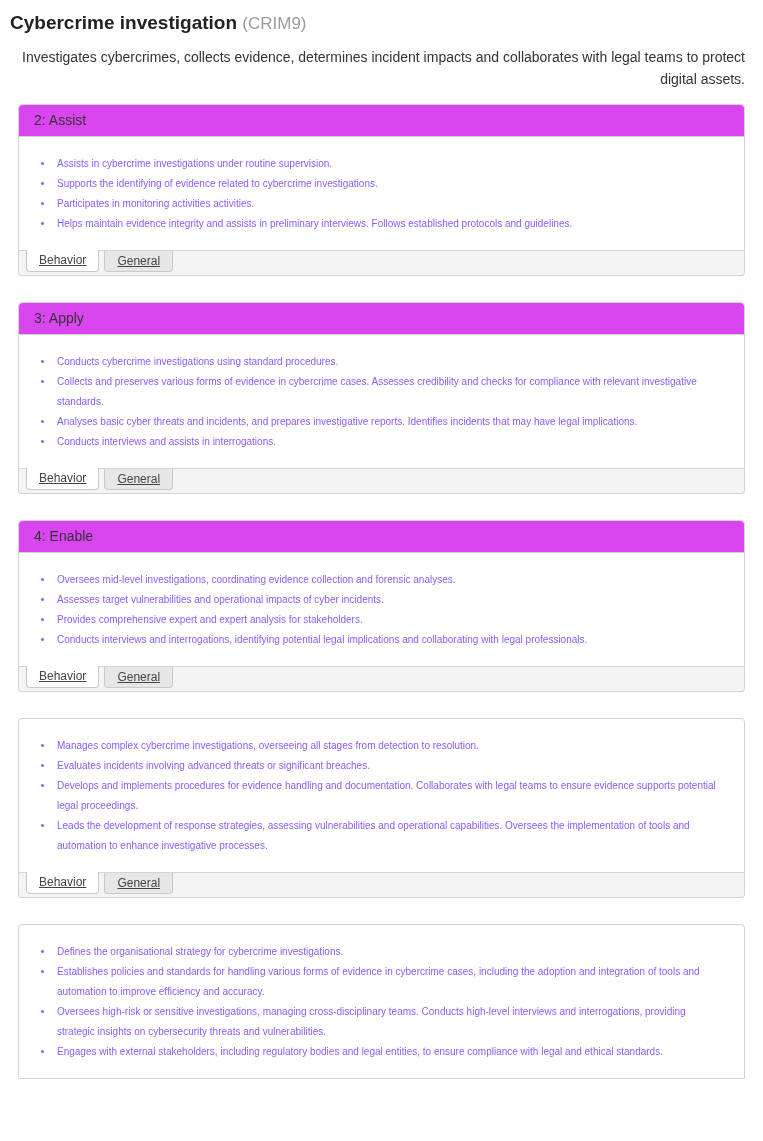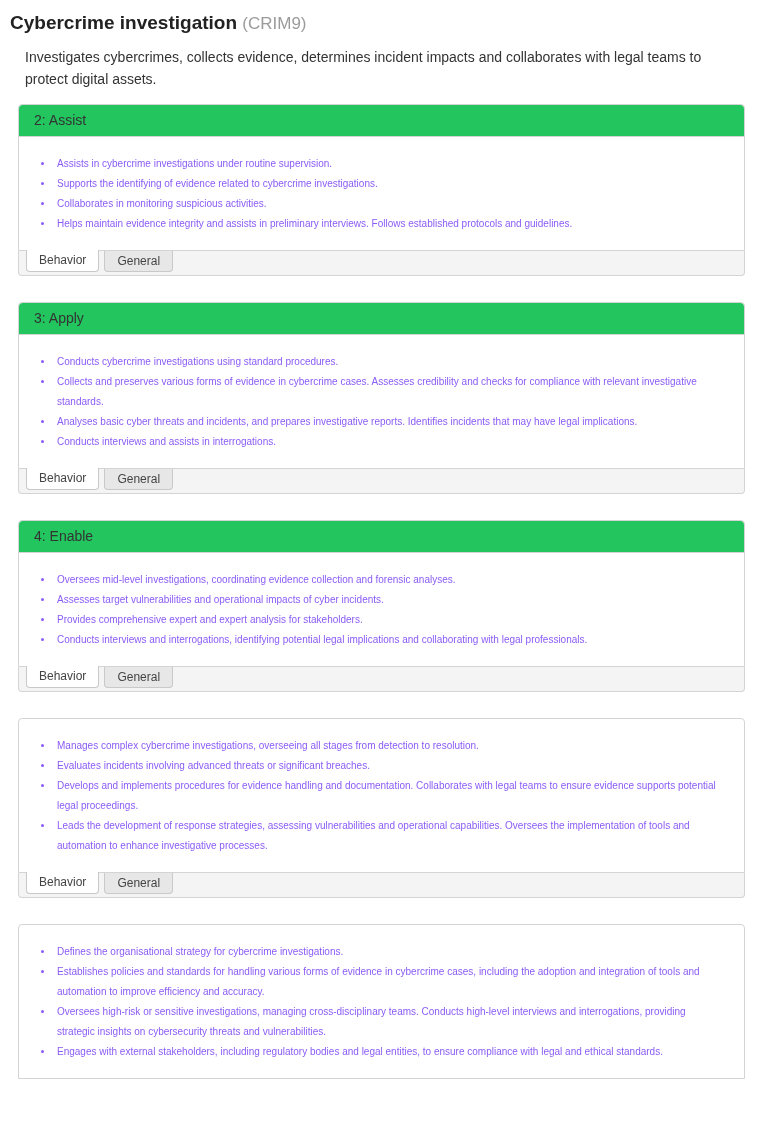--- a/index.html
+++ b/index.html
@@ -21,36 +21,37 @@
     font-weight: 700;
     color: #222222;
   }
   .page-title .skill-code {
     color: #9b9b9b;
     font-weight: 400;
     font-size: 17px;
     text-align: right;
   }
   .page-desc {
-    margin: 0 15px 14px;
+    margin: 0 8px 14px;
     font-size: 14px;
     line-height: 22px;
     color: #333333;
     max-width: 736px;
+    text-align: right;
   }
 
   
   .level-card { margin: 0 8px 26px; }
   .panel {
     border: 1px solid #d4d4d4;
     border-radius: 4px 4px 0 0;
     background: #ffffff;
   }
   .panel-header {
-    background: #22c55e;
+    background: #d946ef;
     border-bottom: 1px solid #d4d4d4;
     border-radius: 4px 4px 0 0;
     padding: 8px 15px;
     font-size: 14px;
     line-height: 15px;
     color: #333333;
   }
   .panel-body { padding: 13px 14px 12px; }
   ul.bullets {
     margin: 4px;
@@ -78,20 +79,21 @@
     font-size: 12px;
     color: #444444;
     background: #e7e7e7;
     border: 1px solid #c9c9c9;
     border-top: none;
     border-radius: 0 0 4px 4px;
     padding: 4px 12px 5px;
     line-height: 12px;
     height: 21px;
     cursor: pointer;
+    text-decoration: underline;
   }
   .tab.active {
     background: #ffffff;
     margin-top: -1px;
     height: 22px;
     position: relative;
     z-index: 1;
   }
 </style>
 </head>
@@ -106,21 +108,21 @@
 
   <p class="page-desc">Investigates cybercrimes, collects evidence, determines incident impacts and collaborates with legal teams to protect digital assets.</p>
 
   <section class="level-card">
     <div class="panel">
       <div class="panel-header">2: Assist</div>
       <div class="panel-body">
         <ul class="bullets">
           <li>Assists in cybercrime investigations under routine supervision.</li>
           <li>Supports the identifying of evidence related to cybercrime investigations.</li>
-          <li>Collaborates in monitoring suspicious activities.</li>
+          <li>Participates in monitoring activities activities.</li>
           <li>Helps maintain evidence integrity and assists in preliminary interviews. Follows established protocols and guidelines.</li>
         </ul>
       </div>
     </div>
     <div class="tab-strip">
       <button class="tab active">Behavior</button>
       <button class="tab">General</button>
     </div>
   </section>
 

